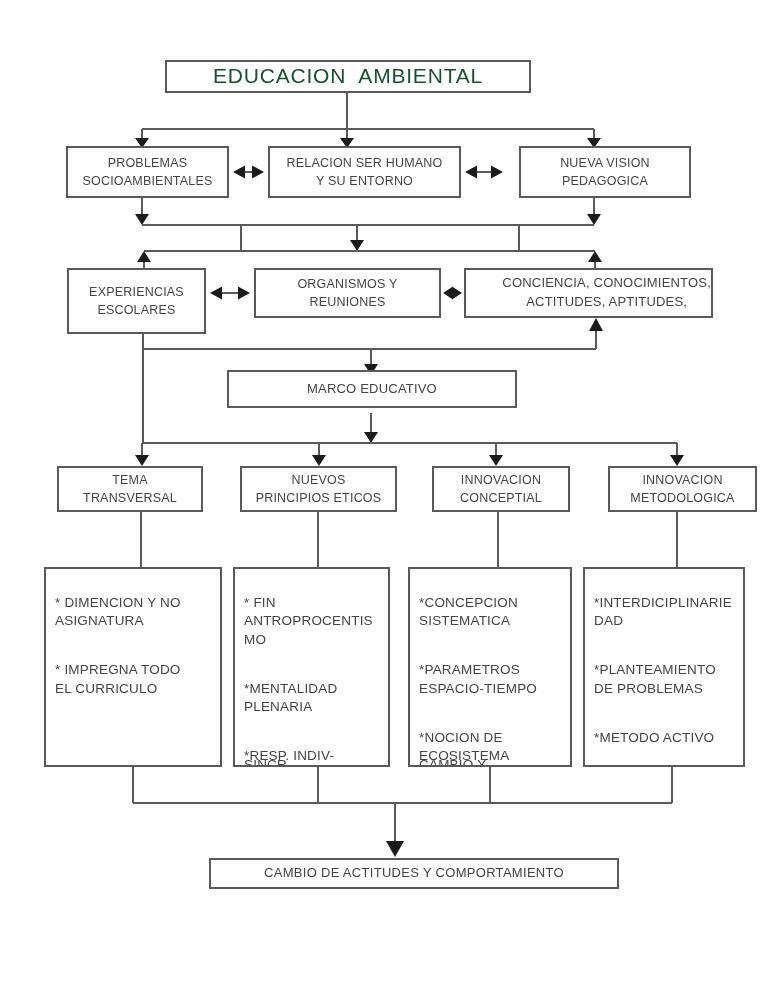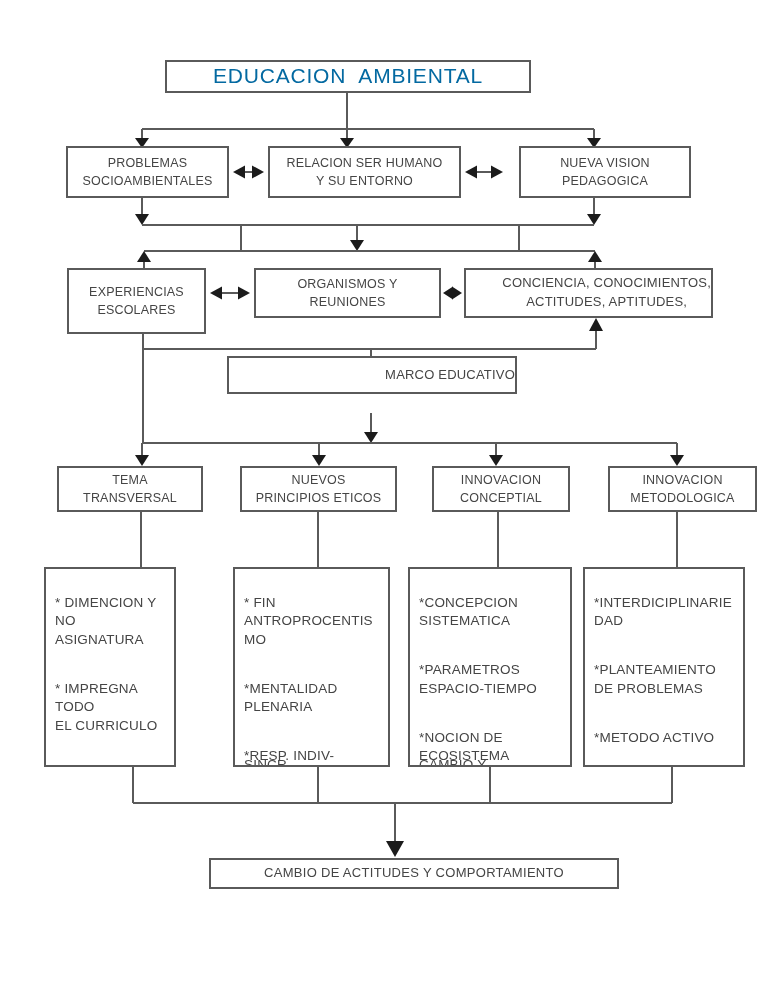--- a/index.html
+++ b/index.html
@@ -18,21 +18,21 @@
   .connectors{position:absolute;left:0;top:0;z-index:0;pointer-events:none;}
   .ln{stroke:var(--line);stroke-width:2;fill:none;}
   .ah{fill:var(--arrow);stroke:none;}
   .box{
     position:absolute;box-sizing:border-box;background:#fff;
     border:2px solid var(--border);
     display:flex;align-items:center;justify-content:center;
     text-align:center;white-space:pre-line;z-index:1;
     line-height:1.45;letter-spacing:0.2px;
   }
-  .title-box{font-size:21px;white-space:pre;letter-spacing:0.8px;color:#0369a1;}
+  .title-box{font-size:21px;white-space:pre;letter-spacing:0.8px;color:#14532d;}
   .node{font-size:12.5px;}
   .wide{font-size:13px;justify-content:flex-end;}
   .detail{
     display:block;text-align:left;font-size:13.5px;line-height:18.5px;
     padding:6px 4px 0 9px;overflow:hidden;
   }
   .detail p{margin:0 0 12px 0;white-space:pre-line;}
   .clip{
     position:absolute;left:9px;right:2px;bottom:0;height:9px;
     overflow:hidden;line-height:18.5px;font-size:13.5px;white-space:nowrap;
@@ -139,42 +139,42 @@
   </div>
   <div class="box node" style="left:254px;top:268px;width:187px;height:50px;">
     <span>ORGANISMOS Y
 REUNIONES</span>
   </div>
   <div class="box wide" style="left:464px;top:268px;width:249px;height:50px;">
     <span>CONCIENCIA, CONOCIMIENTOS,
 ACTITUDES, APTITUDES,</span>
   </div>
 
-  <div class="box node" style="left:227px;top:356px;width:290px;height:38px;font-size:13px;justify-content:flex-end;">
+  <div class="box node" style="left:227px;top:370px;width:290px;height:38px;font-size:13px;">
     <span>MARCO EDUCATIVO</span>
   </div>
 
   <div class="box node" style="left:57px;top:466px;width:146px;height:46px;">
     <span>TEMA
 TRANSVERSAL</span>
   </div>
   <div class="box node" style="left:240px;top:466px;width:157px;height:46px;">
     <span>NUEVOS
 PRINCIPIOS ETICOS</span>
   </div>
   <div class="box node" style="left:432px;top:466px;width:138px;height:46px;">
     <span>INNOVACION
 CONCEPTIAL</span>
   </div>
   <div class="box node" style="left:608px;top:466px;width:149px;height:46px;">
     <span>INNOVACION
 METODOLOGICA</span>
   </div>
 
-  <div class="box detail" style="left:44px;top:567px;width:132px;height:200px;">
+  <div class="box detail" style="left:44px;top:567px;width:178px;height:200px;">
     <p>* DIMENCION Y NO
 ASIGNATURA</p>
     <p>* IMPREGNA TODO
 EL CURRICULO</p>
   </div>
 
   <div class="box detail" style="left:233px;top:567px;width:157px;height:200px;">
     <p>* FIN
 ANTROPROCENTIS
 MO</p>

